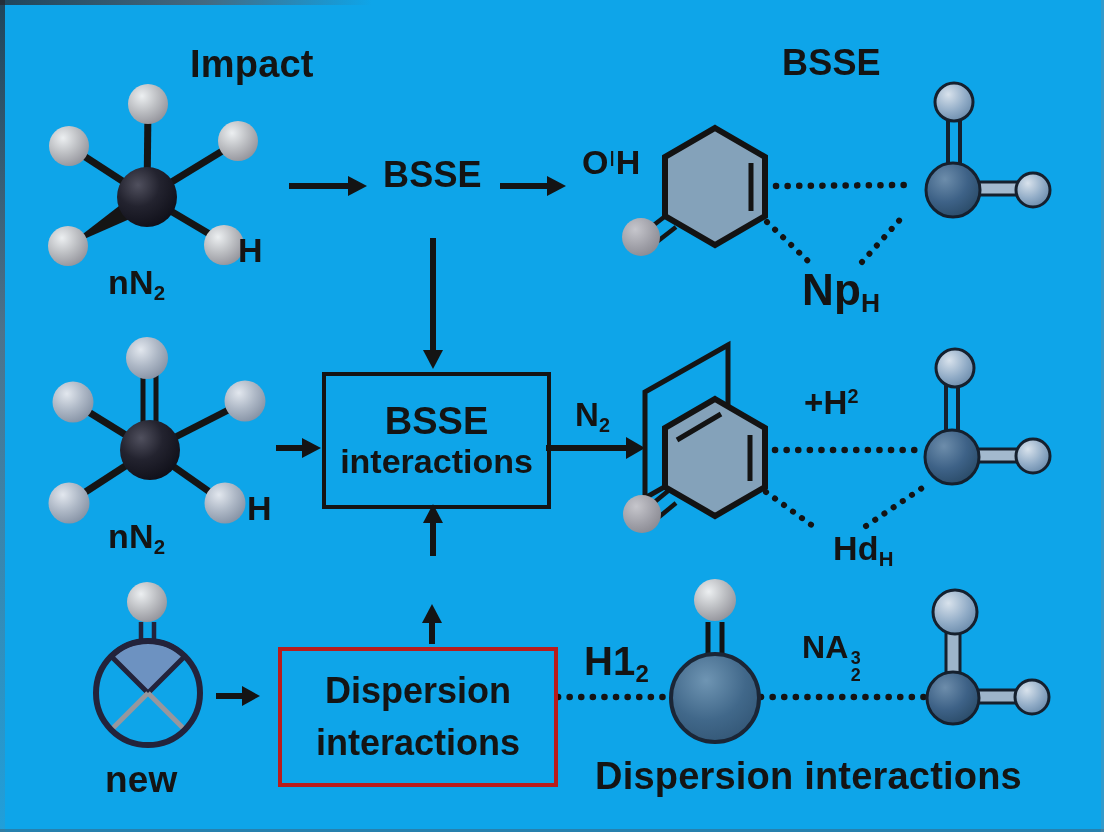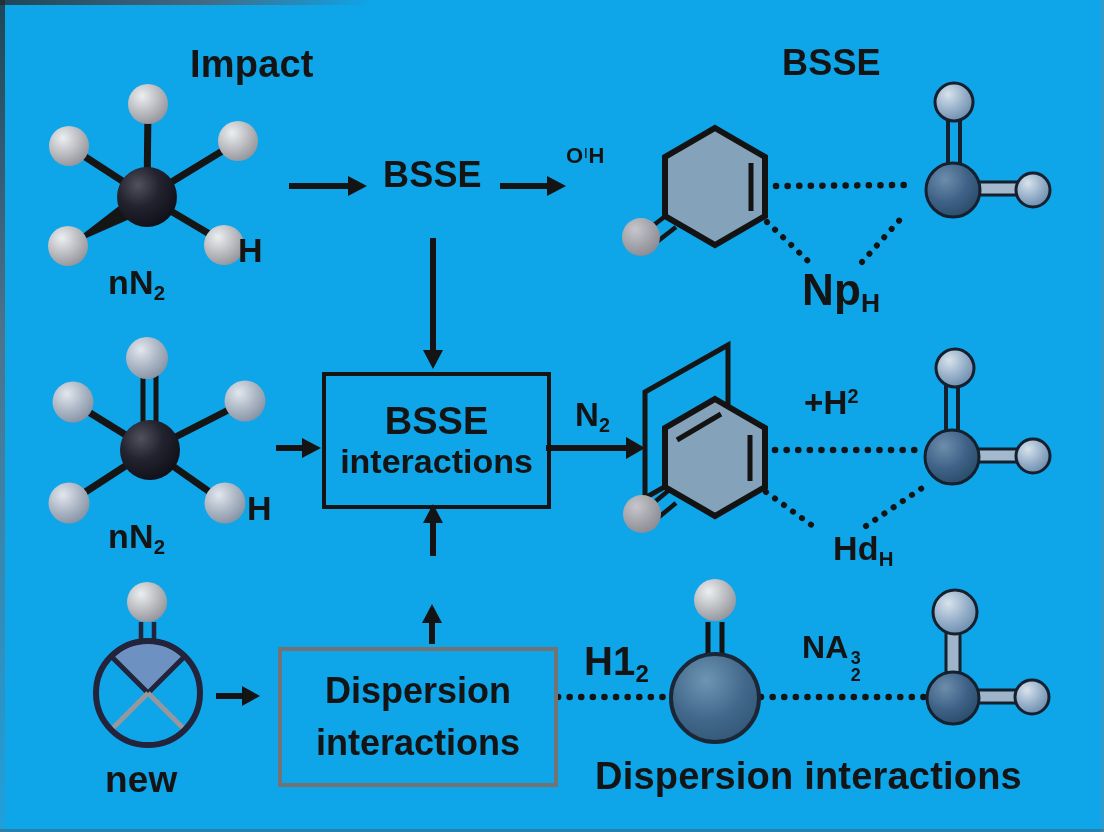--- a/index.html
+++ b/index.html
@@ -18,21 +18,21 @@
   .stack{display:inline-flex;flex-direction:column;align-items:flex-start;
          font-size:.56em;line-height:.92;vertical-align:-.34em;margin-left:2px;}
   .flowbox{
     position:absolute;display:flex;flex-direction:column;align-items:center;
     justify-content:center;text-align:center;color:#141414;font-weight:700;
     background:transparent;
   }
   #bsse-box{left:322px;top:372px;width:221px;height:129px;border:4px solid #141414;}
   #bsse-box .l1{font-size:38px;line-height:1.1;}
   #bsse-box .l2{font-size:34px;line-height:1.1;}
-  #dispersion-box{left:278px;top:647px;width:272px;height:132px;border:4px solid #737373;gap:11px;}
+  #dispersion-box{left:278px;top:647px;width:272px;height:132px;border:4px solid #b91c1c;gap:11px;}
   #dispersion-box .l1{font-size:36px;line-height:1.12;}
   #dispersion-box .l2{font-size:36px;line-height:1.12;}
   .edge{position:absolute;pointer-events:none;}
   #edge-top{left:0;top:0;width:372px;height:5px;
     background:linear-gradient(90deg,#26262c,#55555e 55%,rgba(120,120,128,0));opacity:.75;}
   #edge-left{left:0;top:0;width:5px;height:832px;
     background:linear-gradient(#26262c,#62626c 40%,rgba(130,130,140,.2));opacity:.75;}
   #edge-bottom{left:0;bottom:0;width:1104px;height:3px;background:#4c4c54;opacity:.4;}
   #edge-right{right:0;top:0;width:3px;height:832px;background:#84848e;opacity:.3;}
 </style>
@@ -221,21 +221,21 @@
   <div class="lbl" style="left:190px;top:44px;font-size:38px">Impact</div>
 
   <div class="lbl" style="left:108px;top:264px;font-size:34px"><span>nN</span><span class="sub">2</span></div>
 
   <div class="lbl" style="left:238px;top:232px;font-size:34px">H</div>
 
   <div class="lbl" style="left:383px;top:156px;font-size:36px">BSSE</div>
 
   <div class="lbl" style="left:782px;top:44px;font-size:36px">BSSE</div>
 
-  <div class="lbl" style="left:566px;top:144px;font-size:22px"><span>O</span><span class="tick">|</span><span>H</span></div>
+  <div class="lbl" style="left:582px;top:144px;font-size:34px"><span>O</span><span class="tick">|</span><span>H</span></div>
 
   <div class="lbl" style="left:802px;top:266px;font-size:44px"><span>Np</span><span class="sub">H</span></div>
 
   <div class="lbl" style="left:108px;top:518px;font-size:34px"><span>nN</span><span class="sub">2</span></div>
 
   <div class="lbl" style="left:247px;top:490px;font-size:34px">H</div>
 
   <div class="flowbox" id="bsse-box">
     <div class="l1">BSSE</div>
     <div class="l2">interactions</div>

